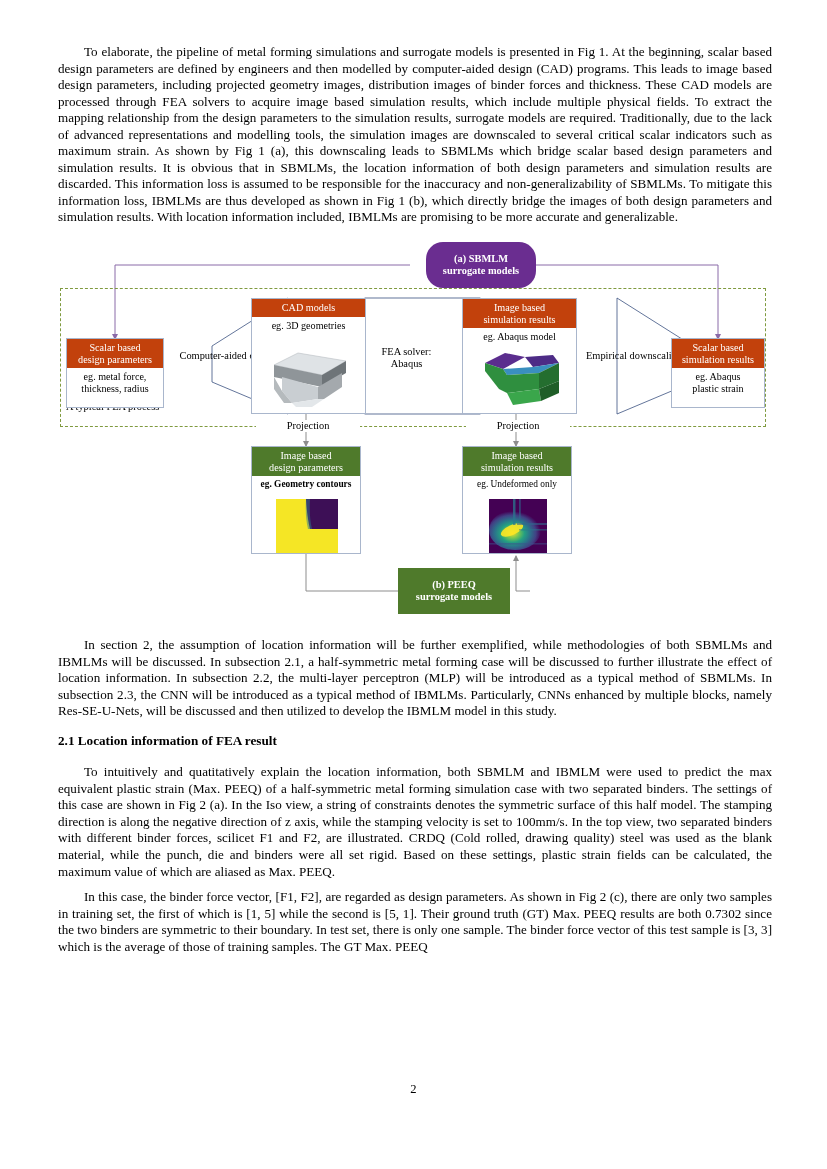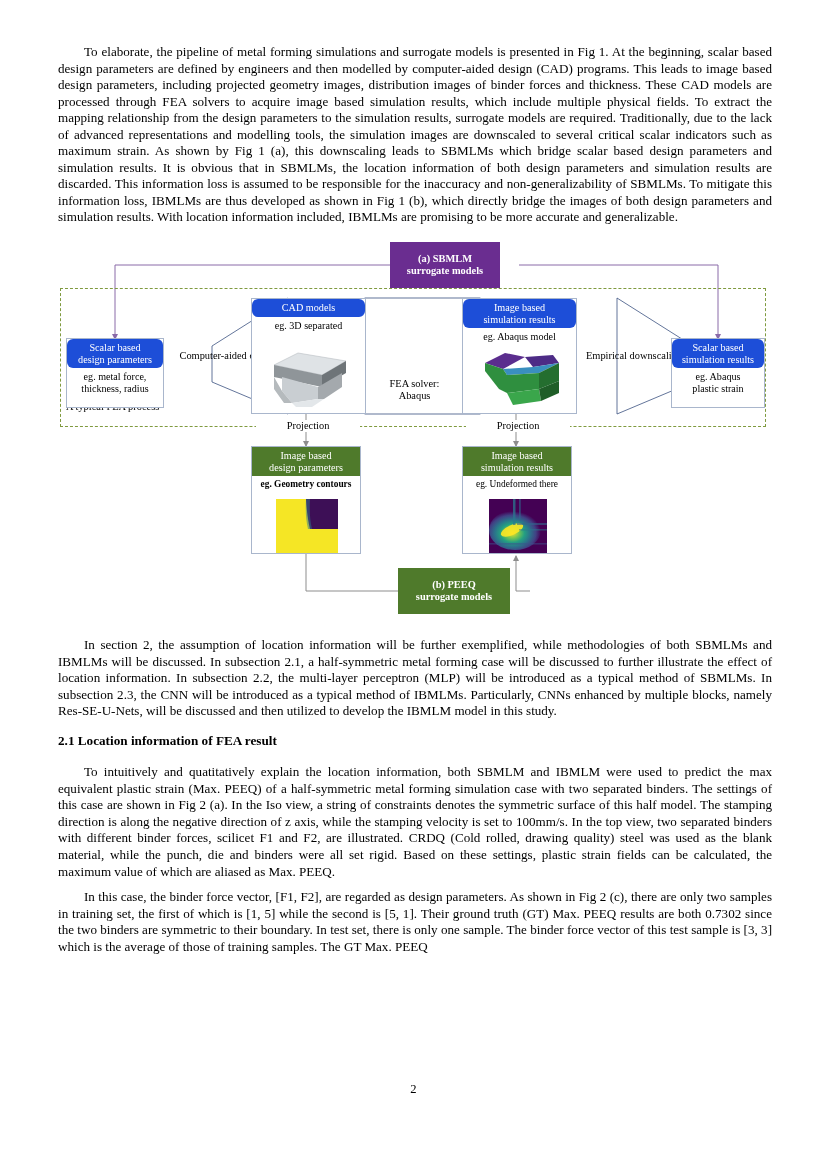--- a/index.html
+++ b/index.html
@@ -93,21 +93,21 @@
   }
   .card-header {
     box-sizing: border-box;
     color: #ffffff;
     text-align: center;
     font-size: 10.2px;
     line-height: 11.7px;
     padding: 3px 2px 3px 2px;
     font-family: "Liberation Serif", serif;
   }
-  .hdr-blue { background: #1d4ed8; border-radius: 6px; }
+  .hdr-blue { background: #c2410c; }
   .hdr-green { background: #4f7a2b; }
   .card-sub {
     text-align: center;
     font-size: 10.1px;
     line-height: 11.8px;
     padding: 3px 2px 2px 2px;
     color: #000;
   }
 
   
@@ -178,21 +178,21 @@
 
         <path d="M 248,180 L 248,212" fill="none" stroke="#8d8d8d" stroke-width="1" marker-end="url(#arrG)"></path>
 
         <path d="M 458,180 L 458,212" fill="none" stroke="#8d8d8d" stroke-width="1" marker-end="url(#arrG)"></path>
 
         <path d="M 248,320 L 248,357 L 340,357" fill="none" stroke="#8d8d8d" stroke-width="1"></path>
 
         <path d="M 472,357 L 458,357 L 458,322" fill="none" stroke="#8d8d8d" stroke-width="1" marker-end="url(#arrG)"></path>
       </svg>
 
-      <div class="solidbox box-purple" style="left:332px; top:8px; width:110px; height:46px;">
+      <div class="solidbox box-purple" style="left:368px; top:8px; width:110px; height:46px;border-radius:17px;">
         <div>
           <div>(a) SBMLM</div>
           <div>surrogate models</div>
         </div>
       </div>
 
       <div class="fig-layer fea-dashed"></div>
       <div class="fig-layer fea-label">A typical FEA process</div>
 
       <div class="card" style="left:8px; top:104px; width:98px; height:70px;">
@@ -206,35 +206,35 @@
         </div>
       </div>
 
       <div class="fig-layer flabel" style="left:110px; top:116px; width:120px;">Computer-aided design</div>
 
       <div class="card" style="left:193px; top:64px; width:115px; height:116px;">
         <div class="card-header hdr-blue">
           <div>CAD models</div>
         </div>
         <div class="card-sub">
-          <div>eg. 3D separated</div>
+          <div>eg. 3D geometries</div>
         </div>
 
         <svg class="thumb" style="left:20px; top:48px;" width="76" height="62" viewBox="0 0 76 62">
           <polygon points="2,18 26,6 74,14 50,28" fill="#dfe3e6" stroke="#b9bec2" stroke-width="0.6"></polygon>
           <polygon points="2,18 50,28 50,40 2,30" fill="#8f9599"></polygon>
           <polygon points="50,28 74,14 74,26 50,40" fill="#6e7478"></polygon>
           <polygon points="10,30 46,40 46,52 20,56 10,44" fill="#c9ced2"></polygon>
           <polygon points="46,40 70,26 70,40 52,52 46,52" fill="#a4a9ad"></polygon>
           <polygon points="2,30 10,44 20,56 12,56 2,42" fill="#b5babd"></polygon>
           <polygon points="20,56 46,52 52,52 40,60 24,60" fill="#e3e7ea"></polygon>
         </svg>
       </div>
 
-      <div class="fig-layer flabel" style="left:299px; top:112px; width:115px;margin-top:32px;">
+      <div class="fig-layer flabel" style="left:291px; top:112px; width:115px;">
         <div>FEA solver:</div>
         <div>Abaqus</div>
       </div>
 
       <div class="card" style="left:404px; top:64px; width:115px; height:116px;">
         <div class="card-header hdr-blue">
           <div>Image based</div>
           <div>simulation results</div>
         </div>
         <div class="card-sub">
@@ -284,21 +284,21 @@
           <path d="M 30,0 L 34,0 Q 33,18 36,30 L 32,30 Q 29,18 30,0 Z" fill="#2f7a8c" opacity="0.5"></path>
         </svg>
       </div>
 
       <div class="card" style="left:404px; top:212px; width:110px; height:108px;">
         <div class="card-header hdr-green">
           <div>Image based</div>
           <div>simulation results</div>
         </div>
         <div class="card-sub" style="font-size:9.4px;">
-          <div>eg. Undeformed there</div>
+          <div>eg. Undeformed only</div>
         </div>
 
         <svg class="thumb" style="left:26px; top:52px;" width="58" height="54" viewBox="0 0 58 54">
           <defs>
             <radialGradient id="vg1" cx="45%" cy="58%" r="55%">
               <stop offset="0%" stop-color="#fde725"></stop>
               <stop offset="22%" stop-color="#7ad151"></stop>
               <stop offset="42%" stop-color="#22a884"></stop>
               <stop offset="62%" stop-color="#2a788e"></stop>
               <stop offset="82%" stop-color="#414487"></stop>

